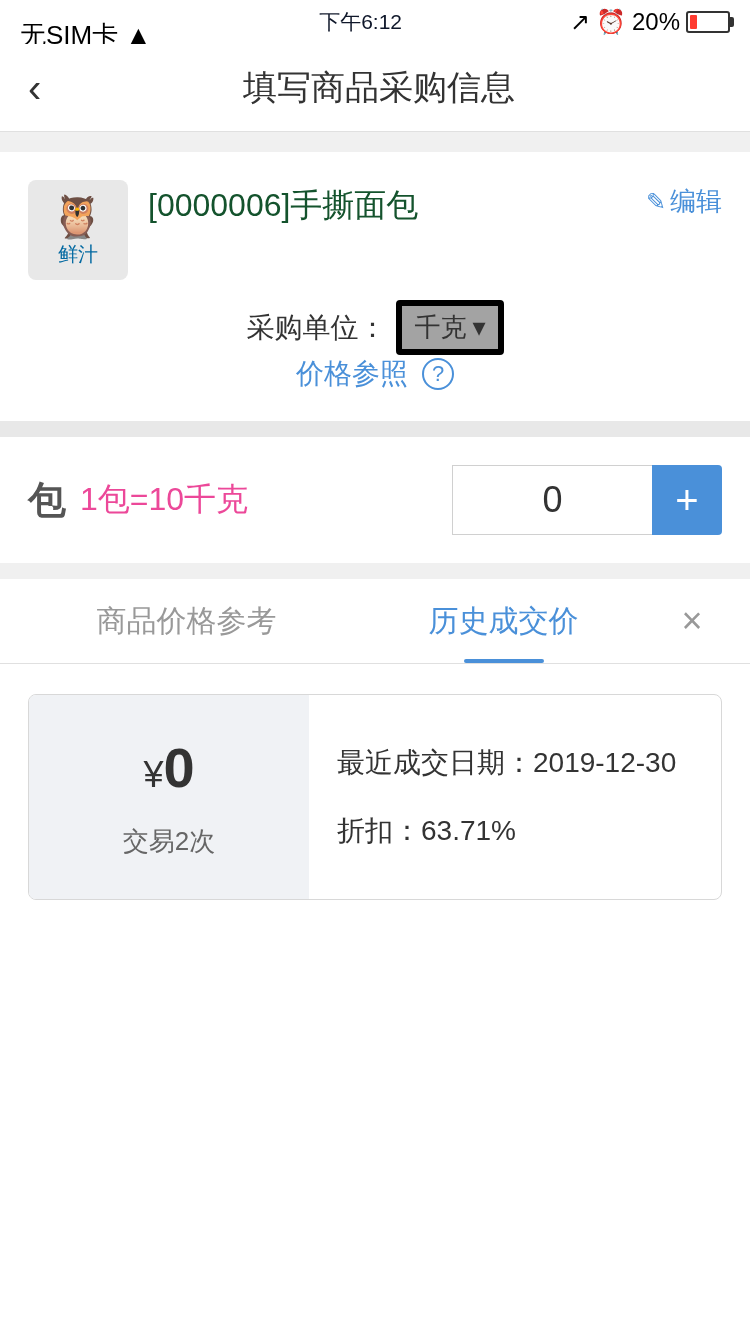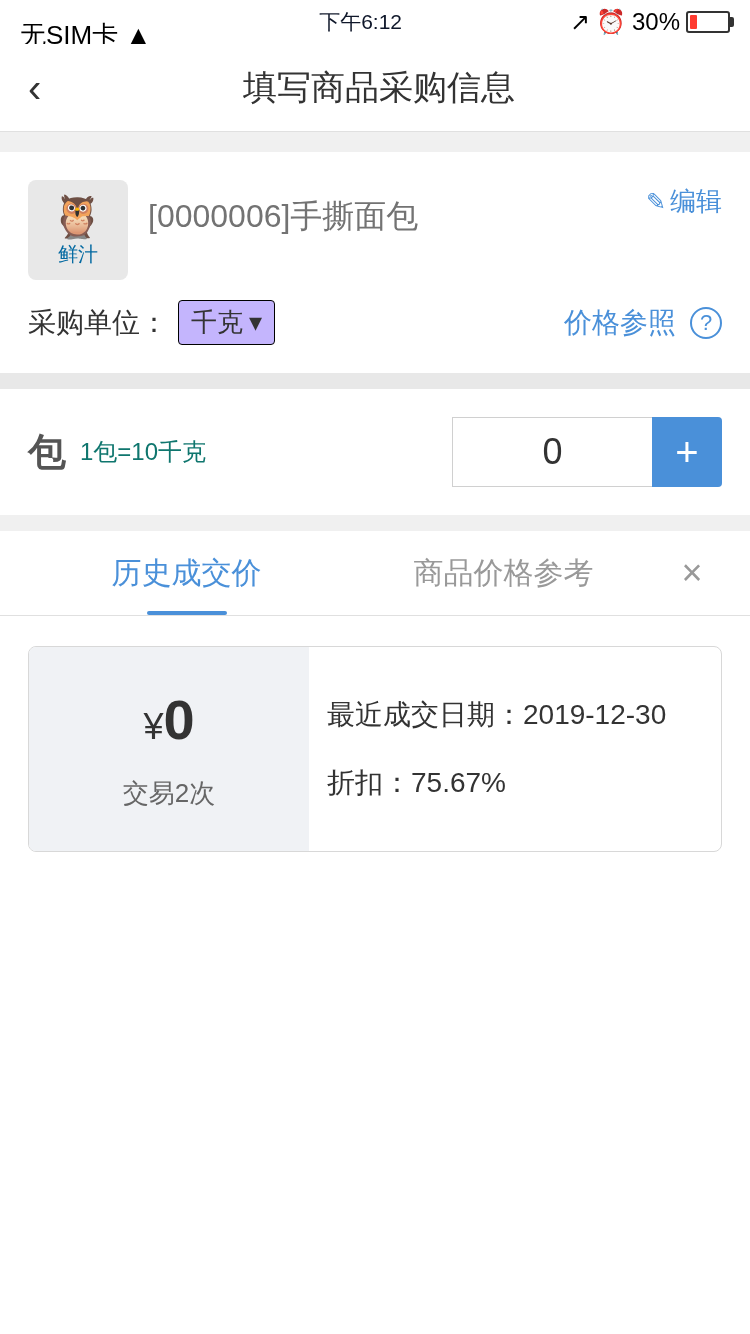--- a/index.html
+++ b/index.html
@@ -130,60 +130,60 @@
     .owl-icon {
       font-size: 42px;
       color: #8a9bb0;
     }
     .product-icon-label {
       font-size: 20px;
       color: #0369a1;
     }
     .product-name {
       font-size: 32px;
-      color: #737373;
+      color: #14532d;
       font-weight: 500;
       padding-top: 4px;
-      margin-top: 11px;
     }
     .edit-btn {
       font-size: 26px;
       color: #4a90d9;
       display: flex;
       align-items: center;
       gap: 4px;
       cursor: pointer;
       white-space: nowrap;
       padding-top: 4px;
     }
     .edit-icon {
       font-size: 24px;
     }
 
     .product-footer {
       display: flex;
       align-items: center;
       justify-content: space-between;
+      flex-direction: column;
     }
     .unit-label {
       font-size: 28px;
       color: #333;
       display: flex;
       align-items: center;
       gap: 10px;
     }
     .unit-select {
       display: inline-flex;
       align-items: center;
-      border: 1px solid #000000;
+      border: 6px solid #000000;
       border-radius: 4px;
       padding: 4px 12px;
       font-size: 26px;
       color: #333;
-      background: #c4b5fd;
+      background: #a3a3a3;
       gap: 6px;
       cursor: pointer;
     }
     .price-ref {
       font-size: 28px;
       color: #4a90d9;
       display: flex;
       align-items: center;
       gap: 14px;
       cursor: pointer;
@@ -218,22 +218,22 @@
       display: flex;
       align-items: center;
       gap: 14px;
     }
     .qty-unit {
       font-size: 38px;
       font-weight: 600;
       color: #555;
     }
     .qty-conversion {
-      font-size: 24px;
-      color: #0f766e;
+      font-size: 32px;
+      color: #ec4899;
     }
     .quantity-control {
       display: flex;
       align-items: center;
       gap: 0;
     }
     .qty-input {
       width: 200px;
       height: 70px;
       border: 1px solid #d0d0d0;
@@ -333,21 +333,21 @@
       font-size: 36px;
       font-weight: 400;
     }
     .history-tx {
       font-size: 26px;
       color: #666;
       margin-top: 24px;
     }
     .history-right {
       flex: 1;
-      padding: 34px 18px;
+      padding: 34px 28px;
       display: flex;
       flex-direction: column;
       gap: 26px;
       justify-content: center;
     }
     .history-detail-item {
       font-size: 28px;
       color: #333;
       line-height: 1.5;
     }
@@ -362,21 +362,21 @@
 <body>
 
 <div class="status-bar">
   <div class="status-left">
     <span>无SIM卡 ▲</span>
   </div>
   <div class="status-center">下午6:12</div>
   <div class="status-right">
     <span>↗</span>
     <span>⏰</span>
-    <span>30%</span>
+    <span>20%</span>
     <span class="battery-icon">
       <span class="battery-body">
           <span class="battery-fill"></span>
         </span>
     </span>
   </div>
 </div>
 
 <div class="nav-bar">
   <div class="nav-back">‹</div>
@@ -420,36 +420,36 @@
     <span class="qty-conversion">1包=10千克</span>
   </div>
   <div class="quantity-control">
     <input type="text" class="qty-input" value="0" style="">
     <button class="qty-plus">+</button>
   </div>
 </div>
 
 <div class="tabs-section">
   <div class="tabs-header">
+    <div class="tab-item">商品价格参考</div>
     <div class="tab-item active">历史成交价</div>
-    <div class="tab-item">商品价格参考</div>
     <div class="tab-close">×</div>
   </div>
 
   <div class="history-card">
     <div class="history-left">
       <div class="history-price">
         <span class="history-price-symbol">¥</span><span>0</span>
       </div>
       <div class="history-tx">交易2次</div>
     </div>
     <div class="history-right">
       <div class="history-detail-item">
         <span>最近成交日期：</span><span>2019-12-30</span>
       </div>
       <div class="history-detail-item">
-        <span>折扣：</span><span>75.67%</span>
+        <span>折扣：</span><span>63.71%</span>
       </div>
     </div>
   </div>
 
   <div class="content-area"></div>
 </div>
 
 </body></html>

